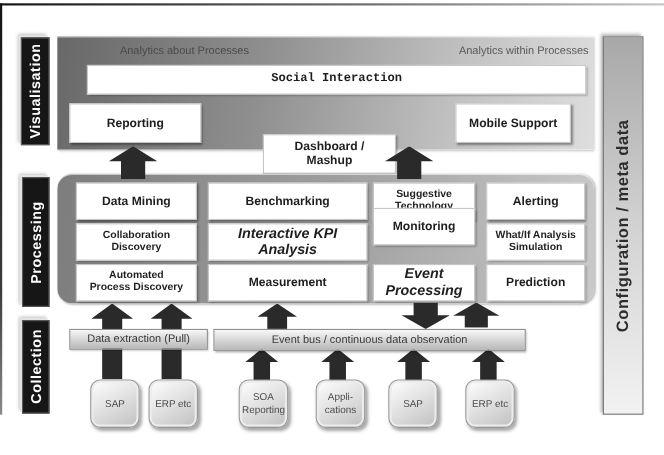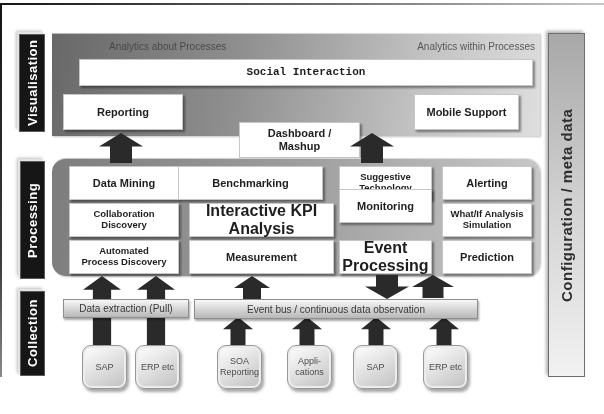--- a/index.html
+++ b/index.html
@@ -22,21 +22,21 @@
     background:linear-gradient(95deg,#7d7d7d,#9f9f9f 52%,#c9c9c9);border-radius:14px;}
   .analytics{position:absolute;top:7px;font-size:10px;margin-left:47px;}
   .analytics-about{left:10px;color:#4a4a4a;}
   .analytics-within{right:5px;color:#585858;}
   
   .wbox{position:absolute;background:#fff;border:1px solid #c6c6c6;
     box-shadow:1.5px 1.5px 2px rgba(0,0,0,.4);
     display:flex;align-items:center;justify-content:center;text-align:center;
     font-weight:bold;color:#1e1e1e;font-size:11px;line-height:1.15;white-space:pre-line;}
   .fs-s{font-size:9.5px;}
-  .fs-m{font-size:16px;}
+  .fs-m{font-size:13px;font-style:italic;}
   
   .bar{position:absolute;background:linear-gradient(to bottom,#f8f8f8,#dadada 45%,#b8b8b8);
     border:1px solid #8e8e8e;box-shadow:1px 1.5px 2px rgba(0,0,0,.35);
     display:flex;align-items:center;justify-content:center;
     font-size:10px;color:#383838;z-index:3;}
   
   .sbox{position:absolute;top:345px;width:43px;height:42px;border-radius:9px;
     background:linear-gradient(150deg,#ffffff,#e3e3e3 45%,#c0c0c0);
     border:1px solid #989898;
     box-shadow:inset 0 0 0 2px #ececec,2px 2.5px 3px rgba(0,0,0,.35);
@@ -74,21 +74,21 @@
     <div class="wbox" style="left:362px;top:60px;width:103px;height:34px;">Mobile Support</div>
   </div>
 
   <div class="panel panel-proc">
     <div class="wbox" style="left:17px;top:7px;width:108px;height:32px;">Data Mining</div>
     <div class="wbox fs-s" style="left:17px;top:44px;width:108px;height:32px;">Collaboration
 Discovery</div>
     <div class="wbox fs-s" style="left:17px;top:81px;width:108px;height:32px;">Automated
 Process Discovery</div>
 
-    <div class="wbox" style="left:126px;top:7px;width:143px;height:32px;">Benchmarking</div>
+    <div class="wbox" style="left:137px;top:7px;width:143px;height:32px;">Benchmarking</div>
     <div class="wbox fs-m" style="left:137px;top:44px;width:143px;height:32px;">Interactive KPI Analysis</div>
     <div class="wbox" style="left:137px;top:81px;width:143px;height:32px;">Measurement</div>
 
     <div class="wbox fs-s" style="left:287px;top:7px;width:91px;height:32px;">Suggestive
 Technology</div>
     <div class="wbox" style="left:287px;top:30px;width:91px;height:32px;">Monitoring</div>
     <div class="wbox fs-m" style="left:287px;top:81px;width:91px;height:32px;">Event Processing</div>
 
     <div class="wbox" style="left:390px;top:7px;width:88px;height:32px;">Alerting</div>
     <div class="wbox fs-s" style="left:390px;top:44px;width:88px;height:32px;">What/If Analysis

